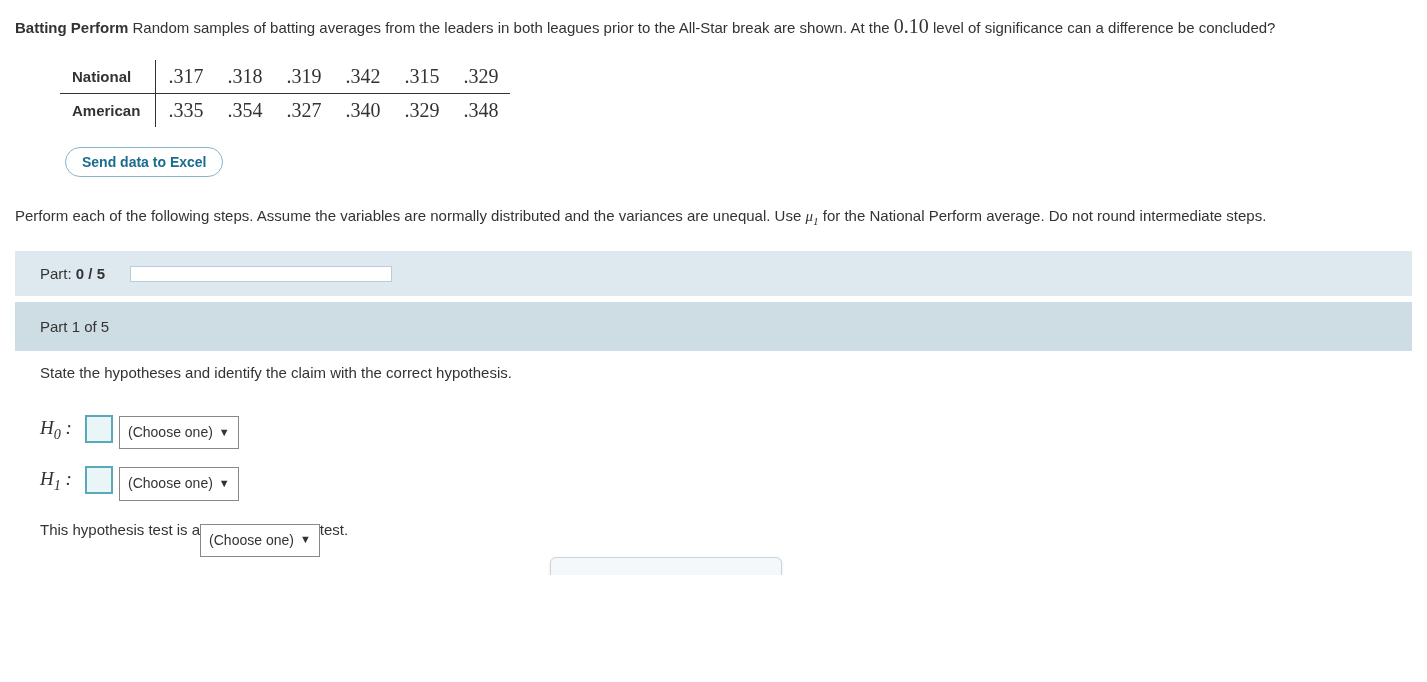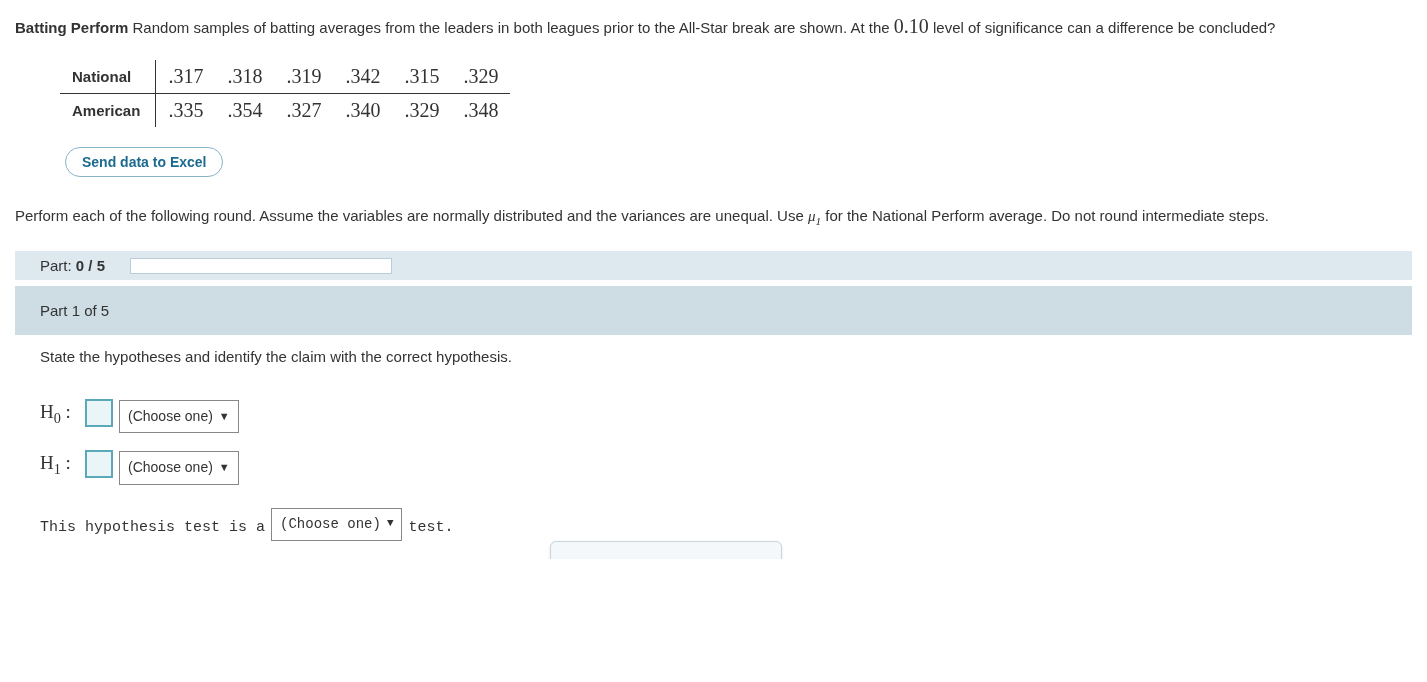--- a/index.html
+++ b/index.html
@@ -48,21 +48,21 @@
     font-weight: bold;
     font-size: 14px;
     cursor: pointer;
     background: #fff;
   }
   .instructions { margin-top: 25px; line-height: 1.8; }
   .mu { font-family: Georgia, serif; font-style: italic; }
   .sub { font-size: 0.75em; vertical-align: sub; }
   .progress-bar-row {
     background: #dde9ef;
-    padding: 6px 25px;
+    padding: 14px 25px;
     margin-top: 20px;
     display: flex;
     align-items: center;
   }
   .progress-label { font-weight: normal; }
   .progress-track {
     width: 260px;
     height: 14px;
     border: 1px solid #b9cdd8;
     background: #fff;
@@ -75,20 +75,21 @@
     padding: 16px 25px;
     margin-top: 6px;
   }
   .part-body {
     padding: 8px 25px;
     line-height: 1.8;
   }
   .hyp-row { display: flex; align-items: center; margin-bottom: 10px; }
   .hyp-label {
     font-family: Georgia, serif;
+    font-style: italic;
     font-size: 19px;
     width: 45px;
   }
   .answer-box {
     width: 24px; height: 24px;
     border: 2px solid #5aa8b8;
     background: #eaf5f7;
     margin-right: 6px;
   }
   .dropdown {
@@ -96,21 +97,21 @@
     padding: 3px 8px;
     font-size: 14px;
     display: inline-flex;
     align-items: center;
     gap: 6px;
     cursor: pointer;
     background: #fff;
     margin-top: 8px;
   }
   .dropdown::after { content: "▼"; font-size: 11px; }
-  .test-sentence { margin-top: 15px; display: flex; align-items: flex-end; gap: 6px; flex-wrap: wrap; font-family: Liberation Mono, monospace;}
+  .test-sentence { margin-top: 15px; display: flex; align-items: flex-start; gap: 0; flex-wrap: wrap;}
   .palette {
     position: absolute;
     left: 510px;
     border: 1px solid #c9d5dc;
     background: #f4f8fa;
     border-radius: 6px;
     width: 230px;
     padding: 10px 0 0 0;
     box-shadow: 0 1px 3px rgba(0,0,0,0.1);
   }
@@ -171,21 +172,21 @@
     <td>.348</td>
   </tr>
 </tbody>
   </table>
 
 <div class="excel-btn">
   <span>Send data to Excel</span>
 </div>
 
 <div class="instructions">
-  <span>Perform each of the following round. Assume the variables are normally distributed and the variances are unequal. Use</span>
+  <span>Perform each of the following steps. Assume the variables are normally distributed and the variances are unequal. Use</span>
   <span class="mu"><span>μ</span><span class="sub">1</span></span>
   <span>for the National Perform average. Do not round intermediate steps.</span>
 </div>
 
 <div class="progress-bar-row">
   <span class="progress-label">
     <span>Part: </span><span class="bold">0 / 5</span>
   </span>
   <div class="progress-track">
     <div class="progress-fill"></div>

